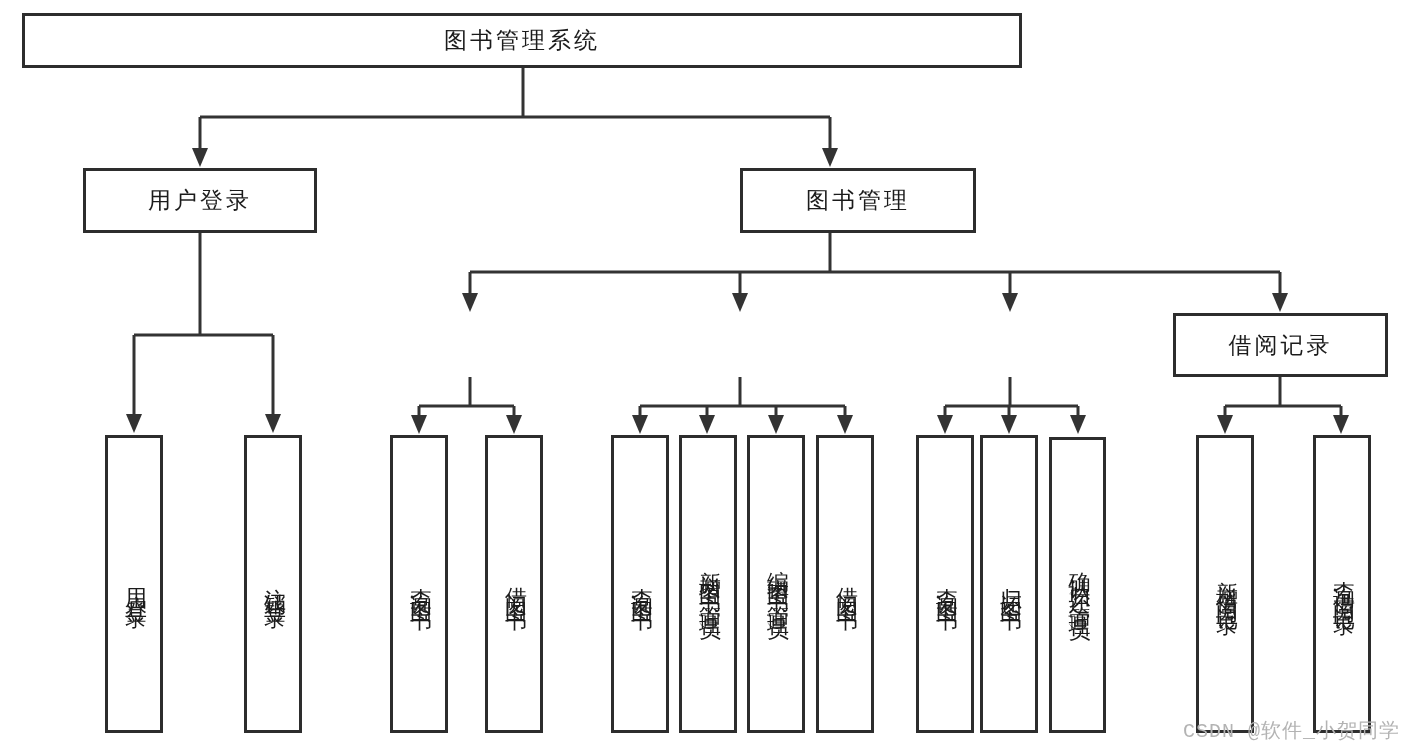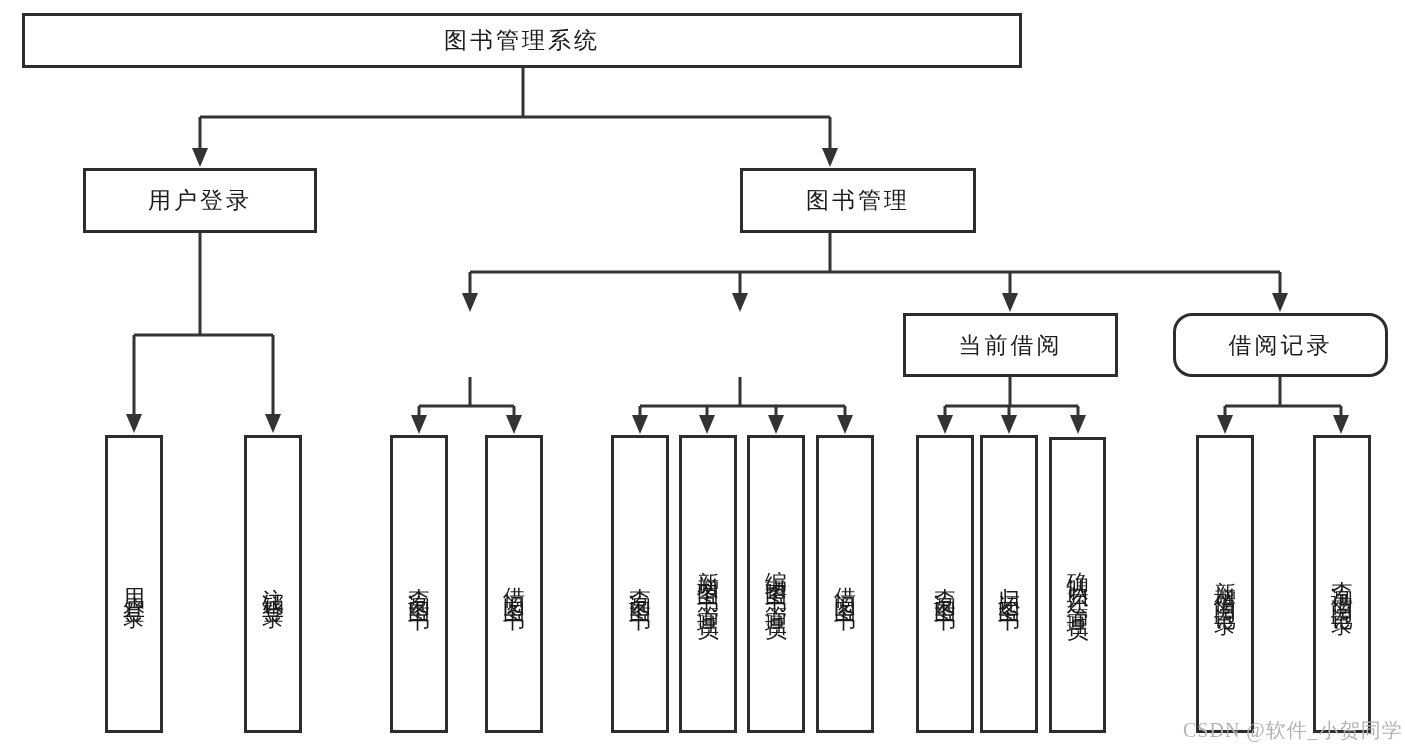--- a/index.html
+++ b/index.html
@@ -2,21 +2,21 @@
 <html><head>
 <meta charset="utf-8">
 <style>
   * { margin: 0; padding: 0; box-sizing: border-box; }
   html, body { background: #ffffff; }
   .canvas {
     position: relative;
     width: 1405px;
     height: 747px;
     background: #ffffff;
-    font-family: Liberation Serif, serif;
+    font-family: Liberation Mono, monospace;
     overflow: hidden;
   }
   svg.connectors {
     position: absolute;
     left: 0; top: 0;
     width: 1405px; height: 747px;
   }
   .node {
     position: absolute;
     background: #ffffff;
@@ -136,24 +136,21 @@
     <span class="h-label">图书管理系统</span>
   </div>
 
   <div class="node" style="left:83px; top:168px; width:234px; height:65px;">
     <span class="h-label">用户登录</span>
   </div>
   <div class="node" style="left:712px; top:168px; width:236px; height:65px;margin-left:28px;">
     <span class="h-label">图书管理</span>
   </div>
 
-  <div class="node" style="left:903px; top:313px; width:215px; height:64px;">
-    <span class="h-label">当前借阅</span>
-  </div>
-  <div class="node" style="left:1173px; top:313px; width:215px; height:64px;border-radius:19px;">
+  <div class="node" style="left:1173px; top:313px; width:215px; height:64px;">
     <span class="h-label">借阅记录</span>
   </div>
 
   <div class="node" style="left:105px; top:435px; width:58px; height:298px;">
     <span class="v-label">用户登录</span>
   </div>
   <div class="node" style="left:244px; top:435px; width:58px; height:298px;">
     <span class="v-label">注销登录</span>
   </div>
 

